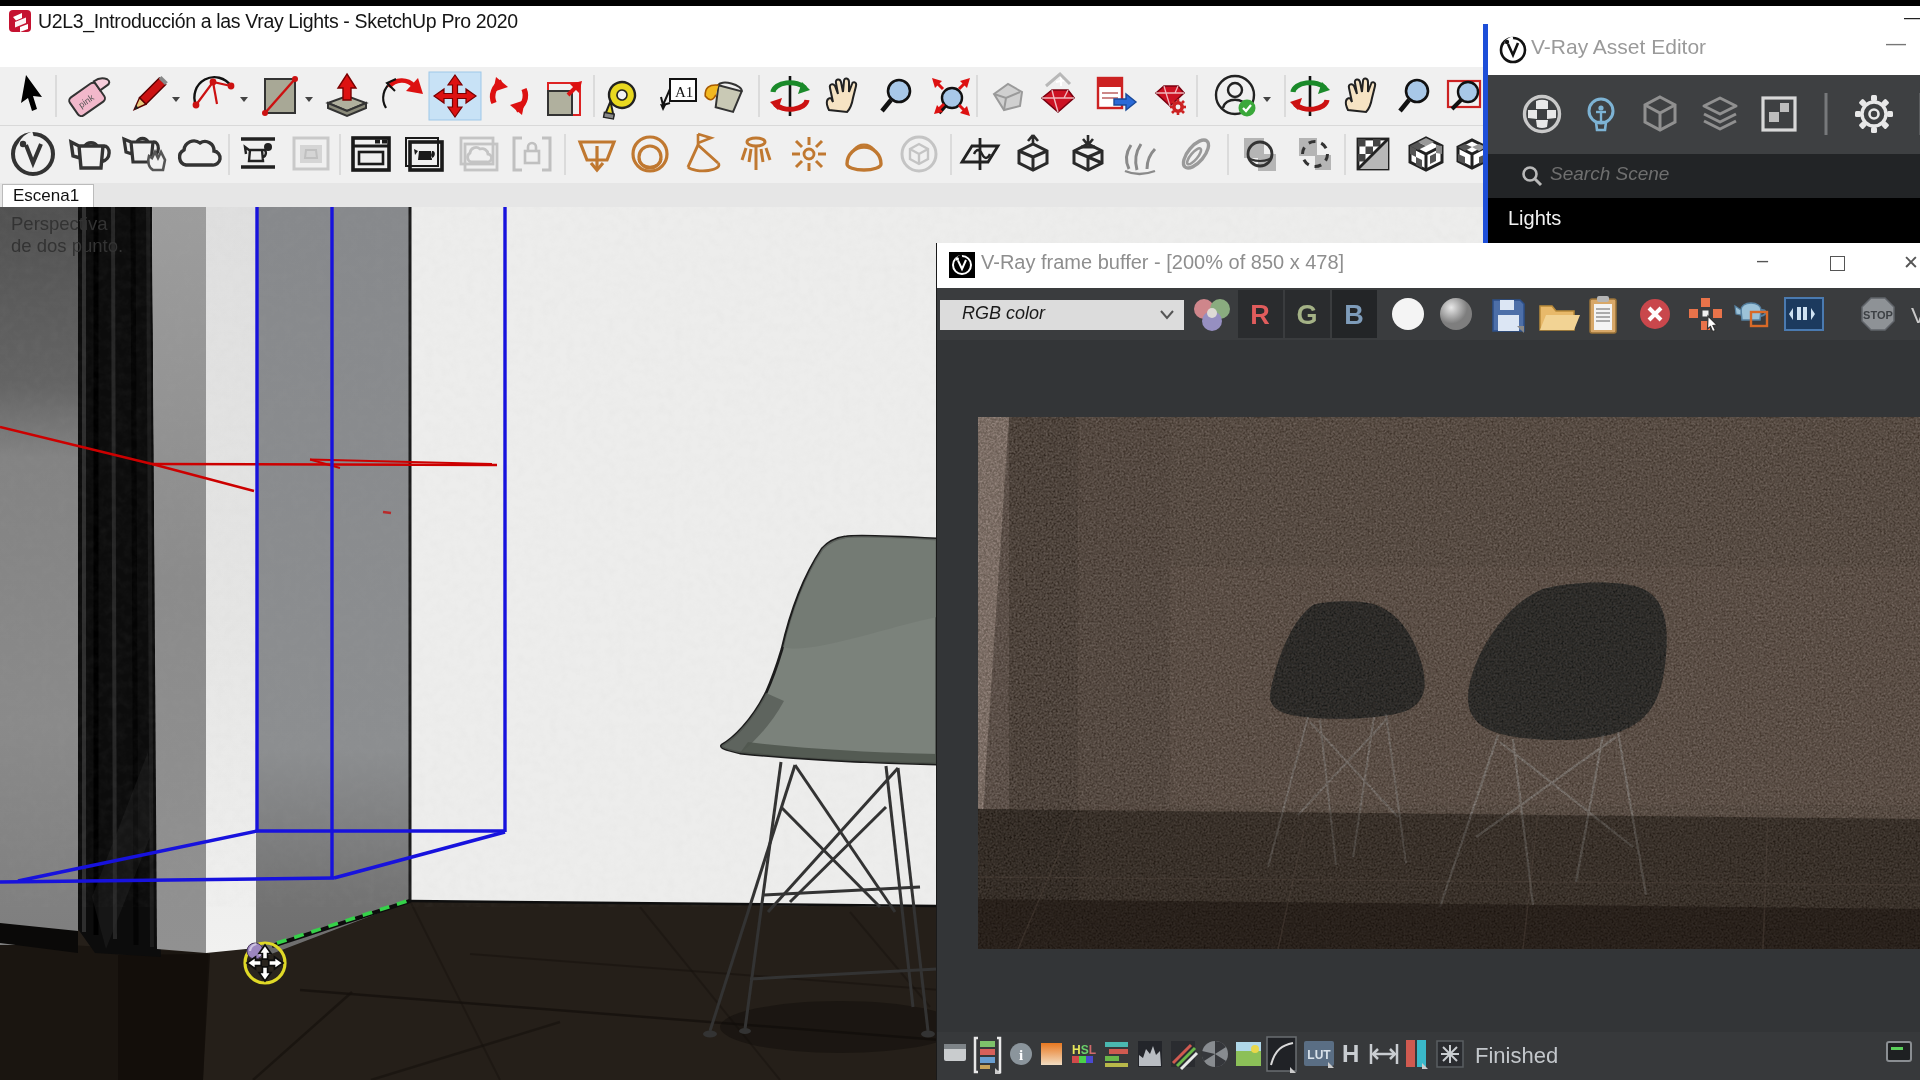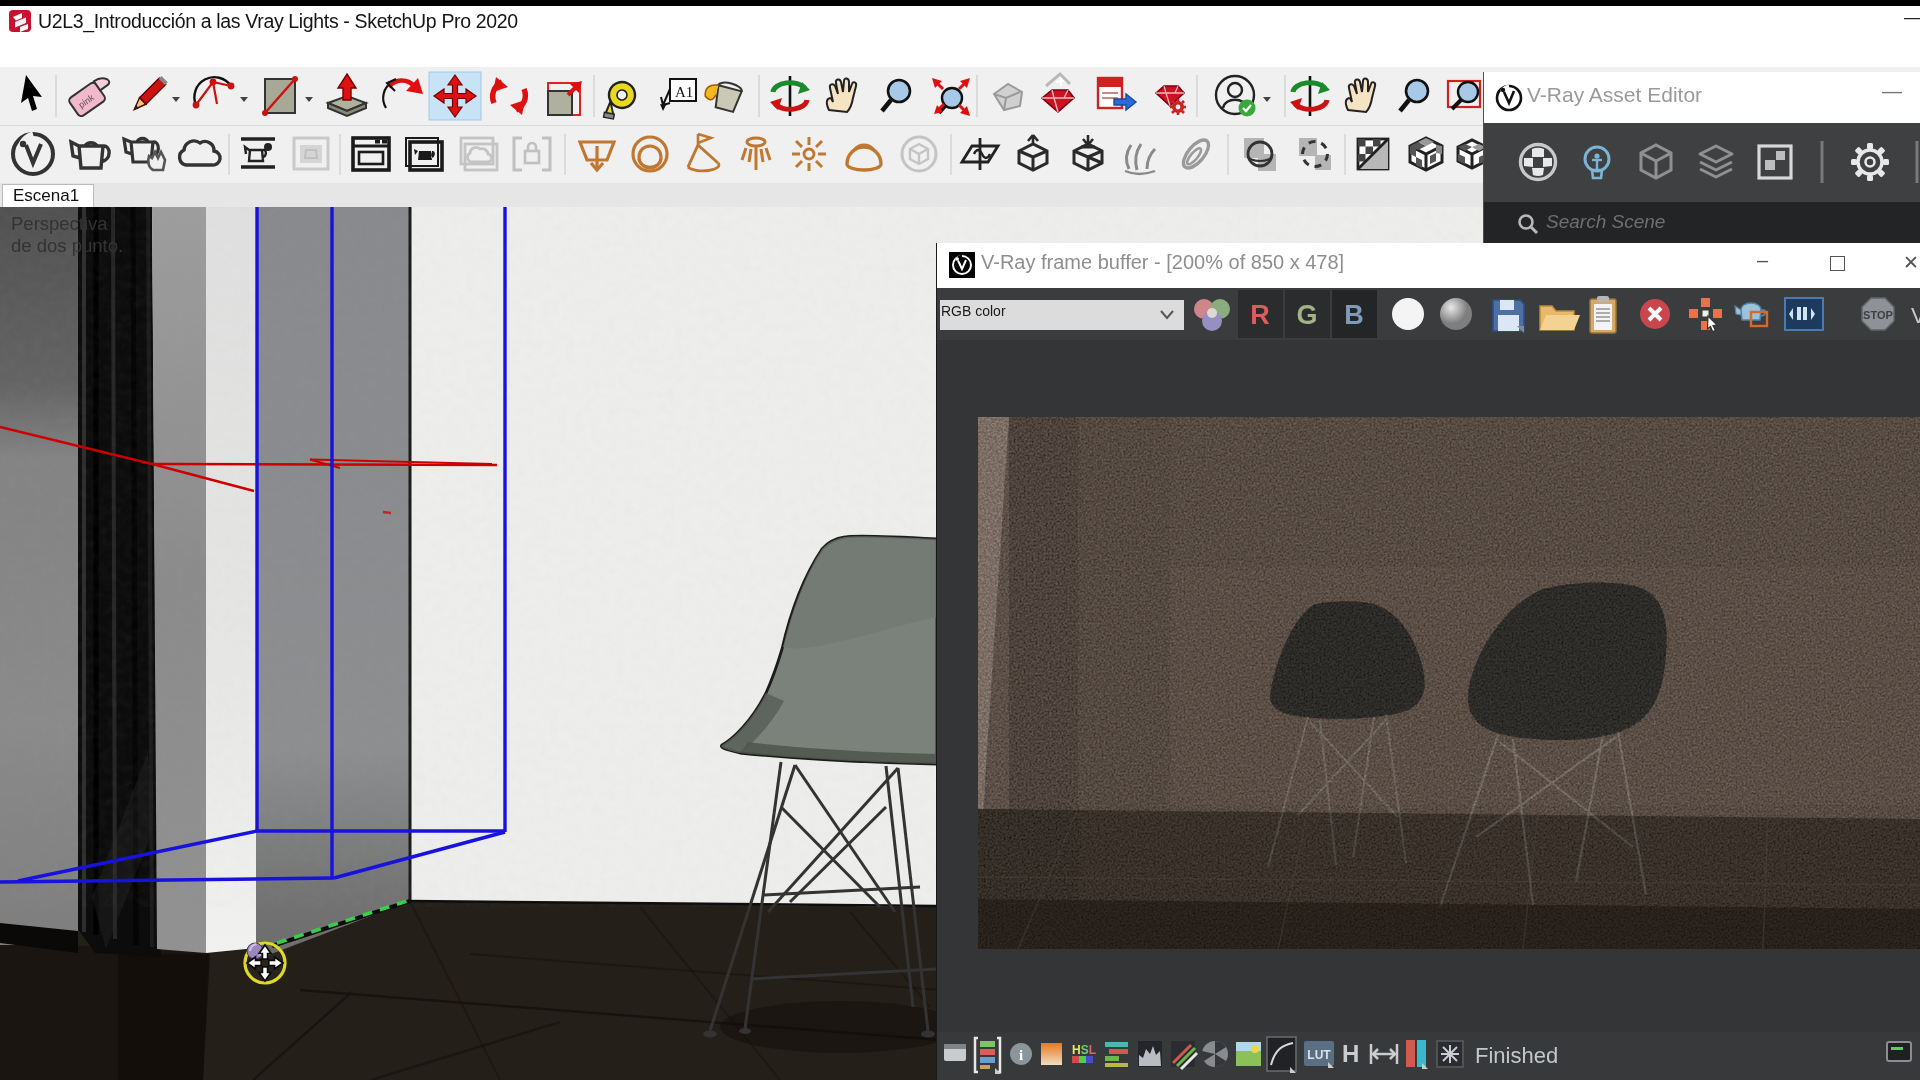--- a/index.html
+++ b/index.html
@@ -560,21 +560,21 @@
       <ellipse cx="710" cy="827" rx="7" ry="3.5" fill="#333"></ellipse>
       <ellipse cx="928" cy="827" rx="7" ry="3.5" fill="#333"></ellipse>
       <ellipse cx="745" cy="824" rx="6" ry="3" fill="#333"></ellipse>
     </g>
 
     <text x="11" y="23" font-size="18.5" fill="#333" font-family="Liberation Sans,sans-serif">Perspectiva</text>
     <text x="11" y="45" font-size="18.5" fill="#333" font-family="Liberation Sans,sans-serif">de dos punto.</text>
   </svg>
   </div>
 
-  <div id="assetEditor" class="abs" style="left:1483px;top:24px;width:437px;height:220px;border-left:1px solid #1d4ed8;box-sizing:border-box;margin-top:48px;">
+  <div id="assetEditor" class="abs" style="left:1483px;top:24px;width:437px;height:220px;border-left:5px solid #1d4ed8;box-sizing:border-box;">
 
     <div class="abs" style="left:0;top:0;width:437px;height:51px;background:#fff;">
       <svg class="abs" style="left:11px;top:12px;" width="28" height="28" viewBox="0 0 28 28">
         <circle cx="14" cy="14" r="12" fill="none" stroke="#111" stroke-width="2.6"></circle>
         <path d="M9 8 L14 19 L19 7" fill="none" stroke="#111" stroke-width="2.6"></path>
         <path d="M6.5 7 A12 12 0 0 1 14 2" fill="none" stroke="#fff" stroke-width="3"></path>
         <circle cx="8" cy="6" r="2.2" fill="#111"></circle>
       </svg>
       <div class="abs" style="left:43px;top:11px;font-size:21px;color:#9a9a9a;">V-Ray Asset Editor</div>
       <div class="abs" style="left:398px;top:8px;font-size:20px;color:#777;">—</div>
@@ -656,21 +656,21 @@
         <circle cx="8.2" cy="7" r="1.8" fill="#fff"></circle>
       </svg>
       <div class="abs" style="left:44px;top:8px;font-size:20px;color:#8e8e8e;">V-Ray frame buffer - [200% of 850 x 478]</div>
       <div class="abs" style="left:820px;top:6px;font-size:20px;color:#555;">–</div>
       <div class="abs" style="left:893px;top:13px;width:13px;height:13px;border:1.5px solid #555;"></div>
       <div class="abs" style="left:966px;top:8px;font-size:19px;color:#555;">✕</div>
     </div>
 
     <div class="abs" style="left:0;top:45px;width:984px;height:52px;background:#3a3c3e;">
       <div class="abs" style="left:3px;top:12px;width:244px;height:30px;background:#dcdcdc;">
-        <div class="abs" style="left:1px;top:3px;font-size:14px;color:#1a1a1a;">RGB color</div>
+        <div class="abs" style="left:22px;top:3px;font-size:18px;color:#1a1a1a;font-style:italic;">RGB color</div>
         <svg class="abs" style="left:220px;top:10px;" width="14" height="10" viewBox="0 0 14 10">
             <path d="M1 1 L7 8 L13 1" fill="none" stroke="#555" stroke-width="2"></path>
           </svg>
       </div>
       <svg class="abs" style="left:252px;top:0;" width="732" height="52" viewBox="0 0 732 52">
 
         <g opacity="0.95">
           <circle cx="15" cy="21" r="10" fill="#d88a90"></circle>
           <circle cx="31" cy="21" r="10" fill="#8fb383"></circle>
           <circle cx="23" cy="33" r="10" fill="#9b94c9"></circle>

